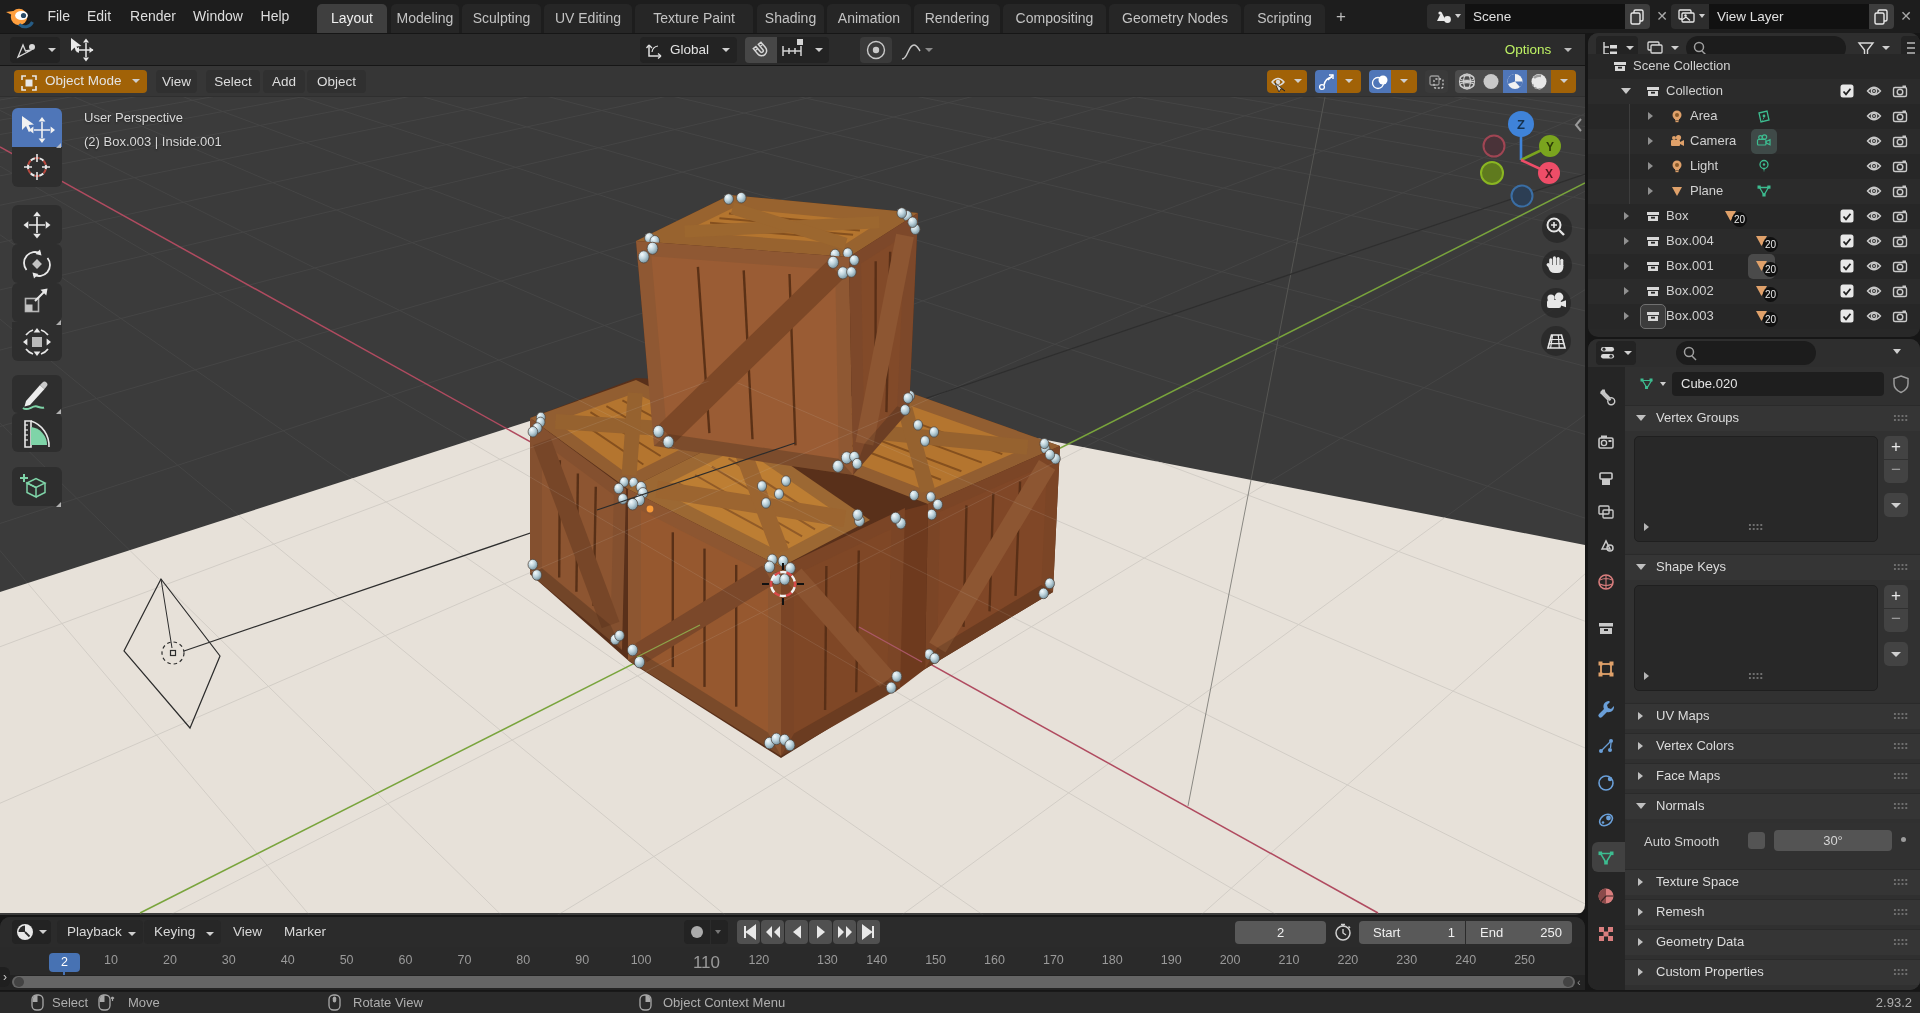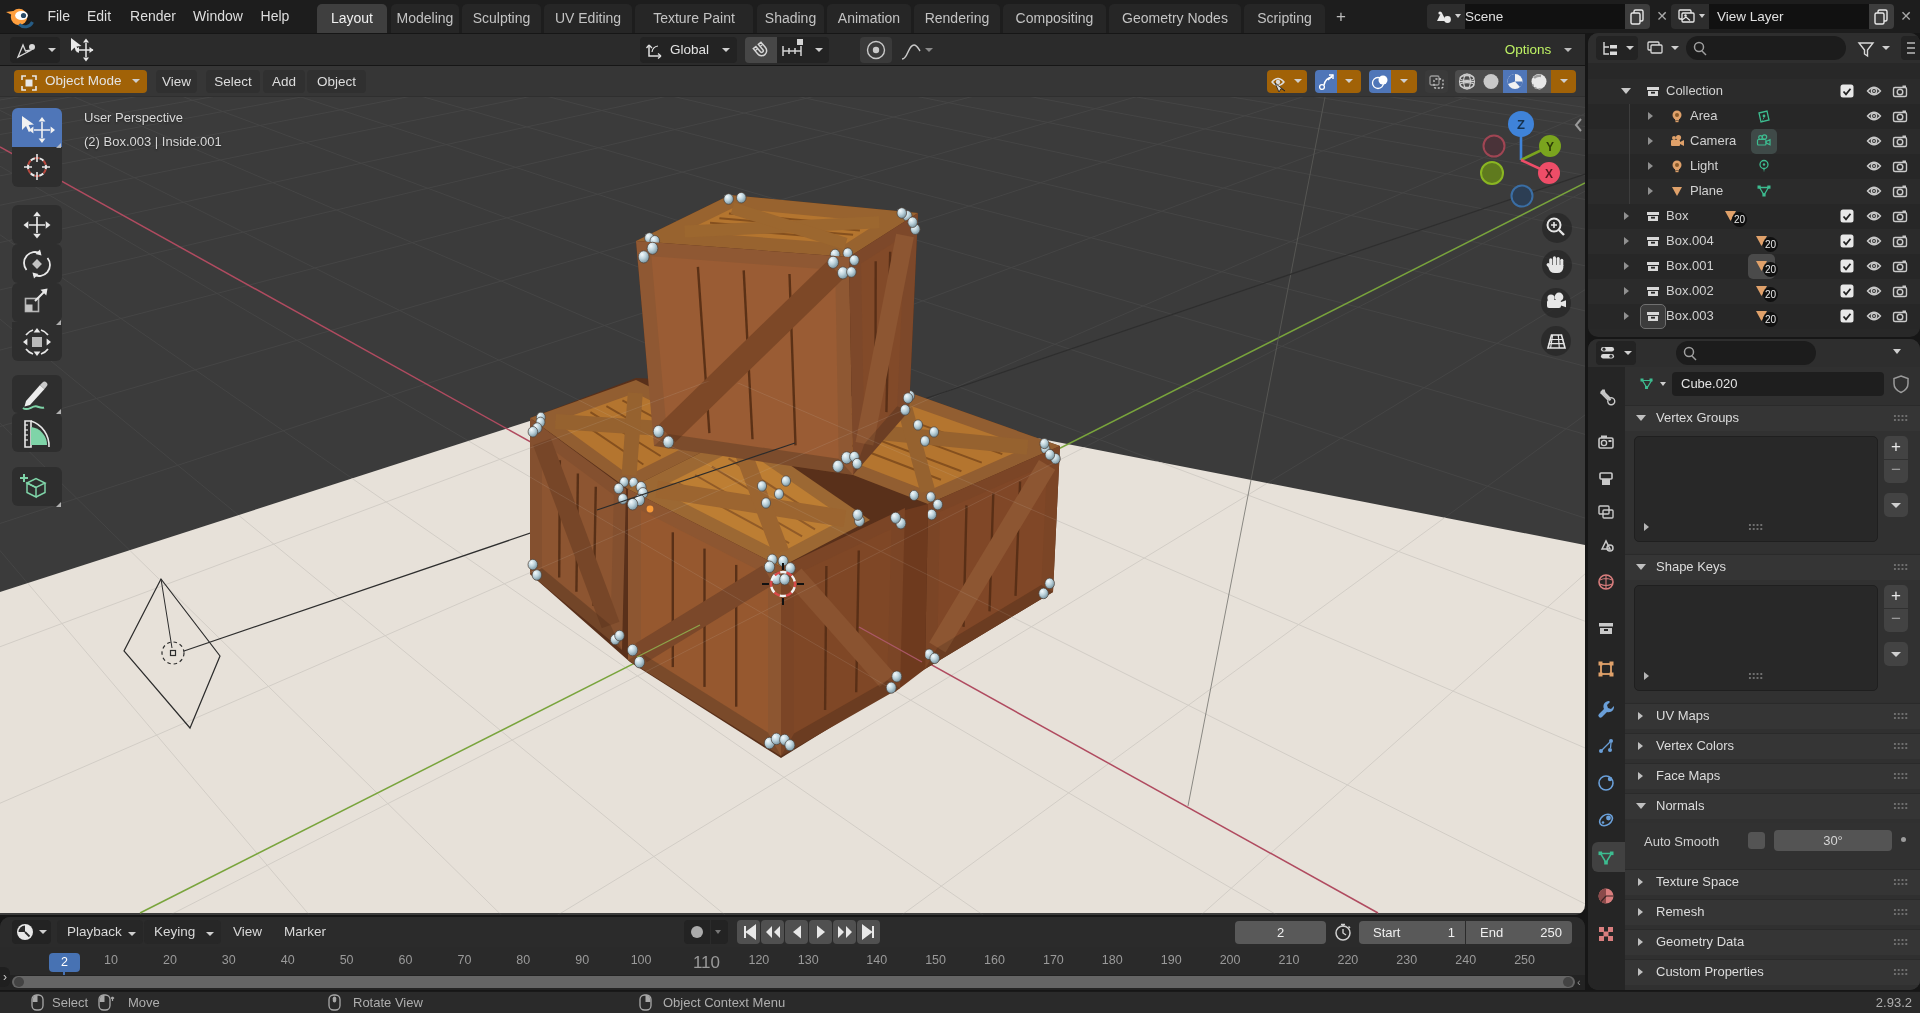--- a/index.html
+++ b/index.html
@@ -548,21 +548,21 @@
     <div class="tab" style="left:1244px;width:81px;">Scripting</div>
     <div class="menu" style="left:1331px;width:20px;text-align:center;color:#bdbdbd;font-size:17px;">+</div>
     <div class="abs" style="left:1427px;top:4px;width:38px;height:25px;background:#2d2d2d;border-radius:4px 0 0 4px;">
       <svg width="38" height="25" viewBox="0 0 38 25" style="position:absolute;left:0;top:0;">
         <path d="M10 17 l4.5 -9 l4.5 9 z" fill="#e8e8e8"></path>
         <circle cx="20.5" cy="15.5" r="3.4" fill="#e8e8e8"></circle>
         <circle cx="13" cy="9" r="1.6" fill="#e8e8e8"></circle>
       </svg>
       <div class="abs" style="left:28px;top:10px;width:0;height:0;border-top:4px solid #cfcfcf;border-left:3.5px solid transparent;border-right:3.5px solid transparent;"></div>
     </div>
-    <div class="abs" style="left:1465px;top:4px;width:160px;height:25px;background:#111111;color:#e0e0e0;font-size:13.5px;line-height:25px;">Scene</div>
+    <div class="abs" style="left:1465px;top:4px;width:160px;height:25px;background:#111111;color:#e0e0e0;font-size:13.5px;line-height:25px;padding-left:8px;">Scene</div>
     <div class="abs" style="left:1625px;top:4px;width:25px;height:25px;background:#3d3d3d;border-radius:0 4px 4px 0;"><svg width="25" height="25" viewBox="0 0 25 25" style="">
         <rect x="9" y="6" width="9" height="11" rx="1.5" fill="none" stroke="#e8e8e8" stroke-width="1.4"></rect>
         <rect x="6" y="9" width="9" height="11" rx="1.5" fill="#3d3d3d" stroke="#e8e8e8" stroke-width="1.4"></rect>
       </svg></div>
     <div class="abs" style="left:1652px;top:4px;width:20px;height:25px;color:#a9a9a9;font-size:14px;line-height:25px;text-align:center;">✕</div>
     <div class="abs" style="left:1671px;top:4px;width:38px;height:25px;background:#2d2d2d;border-radius:4px 0 0 4px;">
       <svg width="38" height="25" viewBox="0 0 38 25" style="position:absolute;left:0;top:0;">
         <rect x="8" y="6" width="12" height="9" rx="1" fill="none" stroke="#e8e8e8" stroke-width="1.3"></rect>
         <rect x="11" y="9" width="12" height="9" rx="1" fill="#2d2d2d" stroke="#e8e8e8" stroke-width="1.3"></rect>
         <circle cx="14.5" cy="11.5" r="1.2" fill="#e8e8e8"></circle>
@@ -643,20 +643,29 @@
     <div class="abs" style="left:98px;top:3px;width:160px;height:24px;background:#1c1c1c;border-radius:12px;"><svg width="26" height="24" viewBox="0 0 26 24" style="">
         <circle cx="13" cy="11" r="4.5" fill="none" stroke="#9f9f9f" stroke-width="1.5"></circle>
         <line x1="16" y1="15" x2="20" y2="19" stroke="#9f9f9f" stroke-width="1.5"></line>
       </svg></div>
     <div class="abs" style="left:264px;top:3px;width:44px;height:24px;"><svg width="28" height="24" viewBox="0 0 28 24" style="">
         <path d="M7 7 h14 l-5.5 7 v6 l-3 -2 v-4 z" fill="none" stroke="#d9d9d9" stroke-width="1.4"></path>
       </svg><div class="abs" style="left:30px;top:10px;width:0;height:0;border-top:4.5px solid #cfcfcf;border-left:4px solid transparent;border-right:4px solid transparent;"></div></div>
     <div class="abs" style="left:313px;top:3px;width:19px;height:24px;background:#232323;border-radius:4px 0 0 4px;"><svg width="19" height="24" viewBox="0 0 19 24" style="">
         <path d="M6 7 h8 M6 12 h8 M6 17 h8" stroke="#bbb" stroke-width="1.4"></path>
       </svg></div>
+    <div class="orow" style="top:21px;background:#272727;">
+      <div class="abs" style="left:23px;top:3px;">
+        <svg width="18" height="18" viewBox="0 0 18 18" style="position:absolute;top:0;">
+          <path d="M3 5 h12 v3 H3 z M4 9 h10 v5 H4 z" fill="#d8d8d8"></path>
+          <rect x="7" y="9.8" width="4" height="1.8" fill="#262626"></rect>
+        </svg>
+      </div>
+      <div class="olabel" style="left:45px;">Scene Collection</div>
+    </div>
     <div class="orow" style="top:46px;background:#2b2b2b;">
       <div class="parrow down" style="left:33px;top:9px;"></div>
       <div class="abs" style="left:56px;top:3px;">
         <svg width="18" height="18" viewBox="0 0 18 18" style="position:absolute;top:0;">
           <path d="M3 5 h12 v3 H3 z M4 9 h10 v5 H4 z" fill="#d8d8d8"></path>
           <rect x="7" y="9.8" width="4" height="1.8" fill="#262626"></rect>
         </svg>
       </div>
       <div class="olabel" style="left:78px;">Collection</div>
       <div class="abs" style="left:250px;top:3px;">
@@ -1223,21 +1232,21 @@
     <div class="abs" style="left:208.8px;top:36px;width:40px;text-align:center;color:#9a9a9a;font-size:12.5px;">30</div>
     <div class="abs" style="left:267.7px;top:36px;width:40px;text-align:center;color:#9a9a9a;font-size:12.5px;">40</div>
     <div class="abs" style="left:326.6px;top:36px;width:40px;text-align:center;color:#9a9a9a;font-size:12.5px;">50</div>
     <div class="abs" style="left:385.5px;top:36px;width:40px;text-align:center;color:#9a9a9a;font-size:12.5px;">60</div>
     <div class="abs" style="left:444.4px;top:36px;width:40px;text-align:center;color:#9a9a9a;font-size:12.5px;">70</div>
     <div class="abs" style="left:503.29999999999995px;top:36px;width:40px;text-align:center;color:#9a9a9a;font-size:12.5px;">80</div>
     <div class="abs" style="left:562.2px;top:36px;width:40px;text-align:center;color:#9a9a9a;font-size:12.5px;">90</div>
     <div class="abs" style="left:621.1px;top:36px;width:40px;text-align:center;color:#9a9a9a;font-size:12.5px;">100</div>
     <div class="abs" style="left:680.0px;top:36px;width:40px;text-align:right;color:#9a9a9a;font-size:17px;">110</div>
     <div class="abs" style="left:738.9px;top:36px;width:40px;text-align:center;color:#9a9a9a;font-size:12.5px;">120</div>
-    <div class="abs" style="left:797.8px;top:36px;width:40px;text-align:left;color:#9a9a9a;font-size:12.5px;">130</div>
+    <div class="abs" style="left:797.8px;top:36px;width:40px;text-align:right;color:#9a9a9a;font-size:12.5px;">130</div>
     <div class="abs" style="left:856.6999999999999px;top:36px;width:40px;text-align:center;color:#9a9a9a;font-size:12.5px;">140</div>
     <div class="abs" style="left:915.6px;top:36px;width:40px;text-align:center;color:#9a9a9a;font-size:12.5px;">150</div>
     <div class="abs" style="left:974.5px;top:36px;width:40px;text-align:center;color:#9a9a9a;font-size:12.5px;">160</div>
     <div class="abs" style="left:1033.4px;top:36px;width:40px;text-align:center;color:#9a9a9a;font-size:12.5px;">170</div>
     <div class="abs" style="left:1092.3px;top:36px;width:40px;text-align:center;color:#9a9a9a;font-size:12.5px;">180</div>
     <div class="abs" style="left:1151.2px;top:36px;width:40px;text-align:center;color:#9a9a9a;font-size:12.5px;">190</div>
     <div class="abs" style="left:1210.1px;top:36px;width:40px;text-align:center;color:#9a9a9a;font-size:12.5px;">200</div>
     <div class="abs" style="left:1269.0px;top:36px;width:40px;text-align:center;color:#9a9a9a;font-size:12.5px;">210</div>
     <div class="abs" style="left:1327.8999999999999px;top:36px;width:40px;text-align:center;color:#9a9a9a;font-size:12.5px;">220</div>
     <div class="abs" style="left:1386.8px;top:36px;width:40px;text-align:center;color:#9a9a9a;font-size:12.5px;">230</div>

